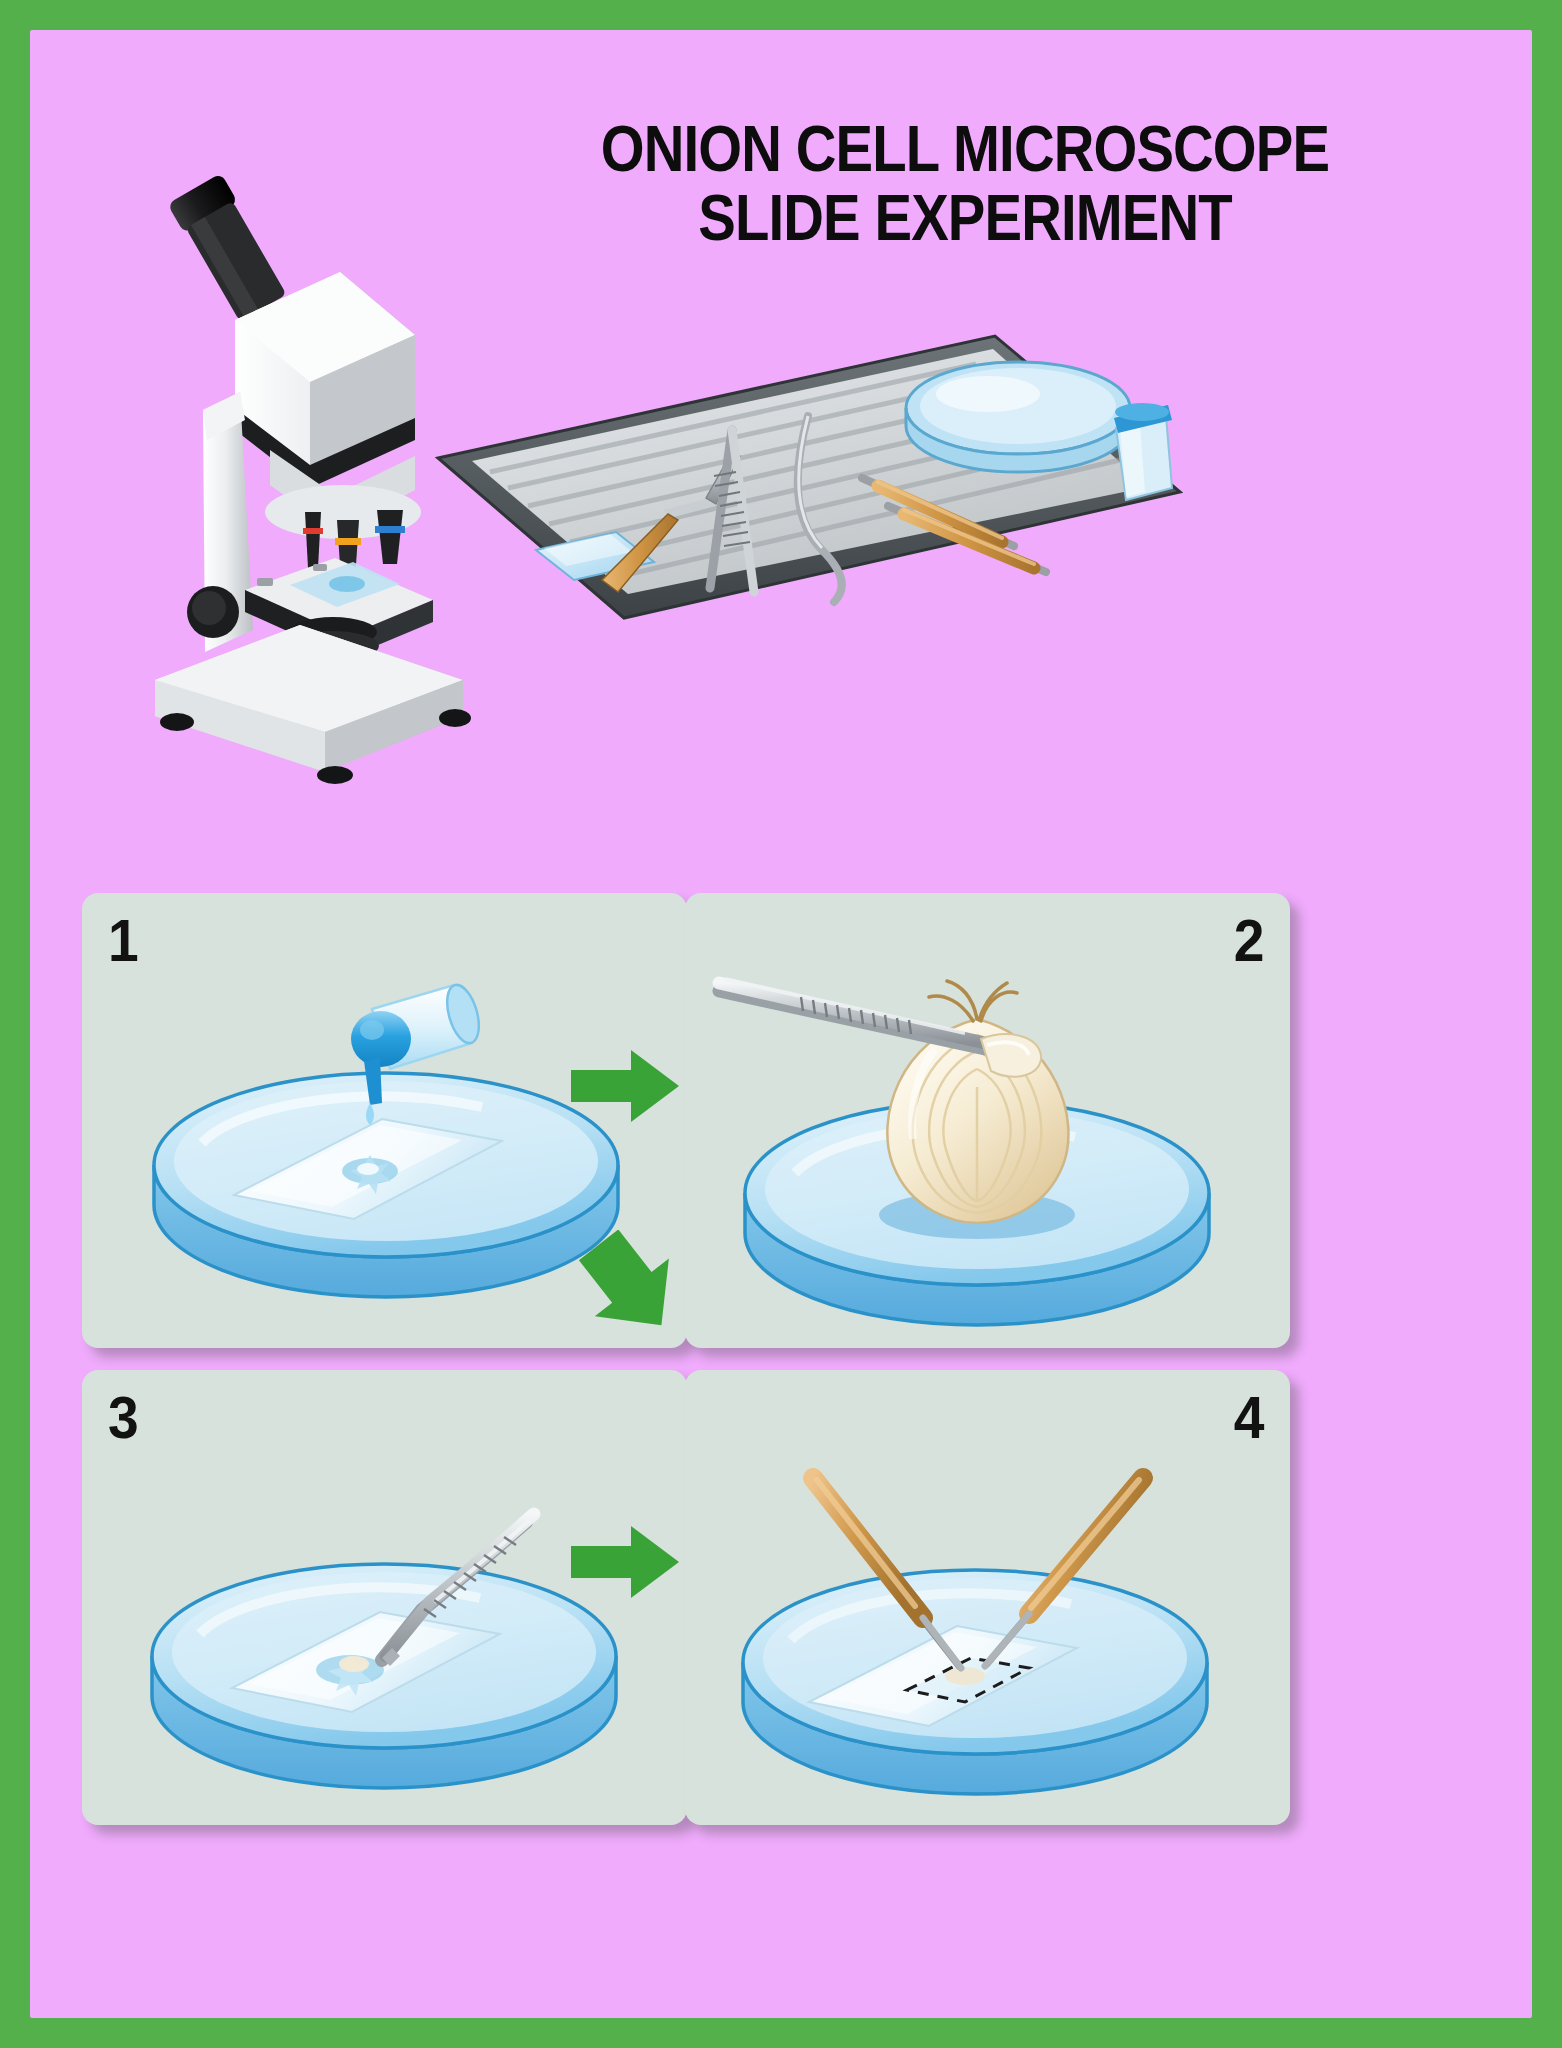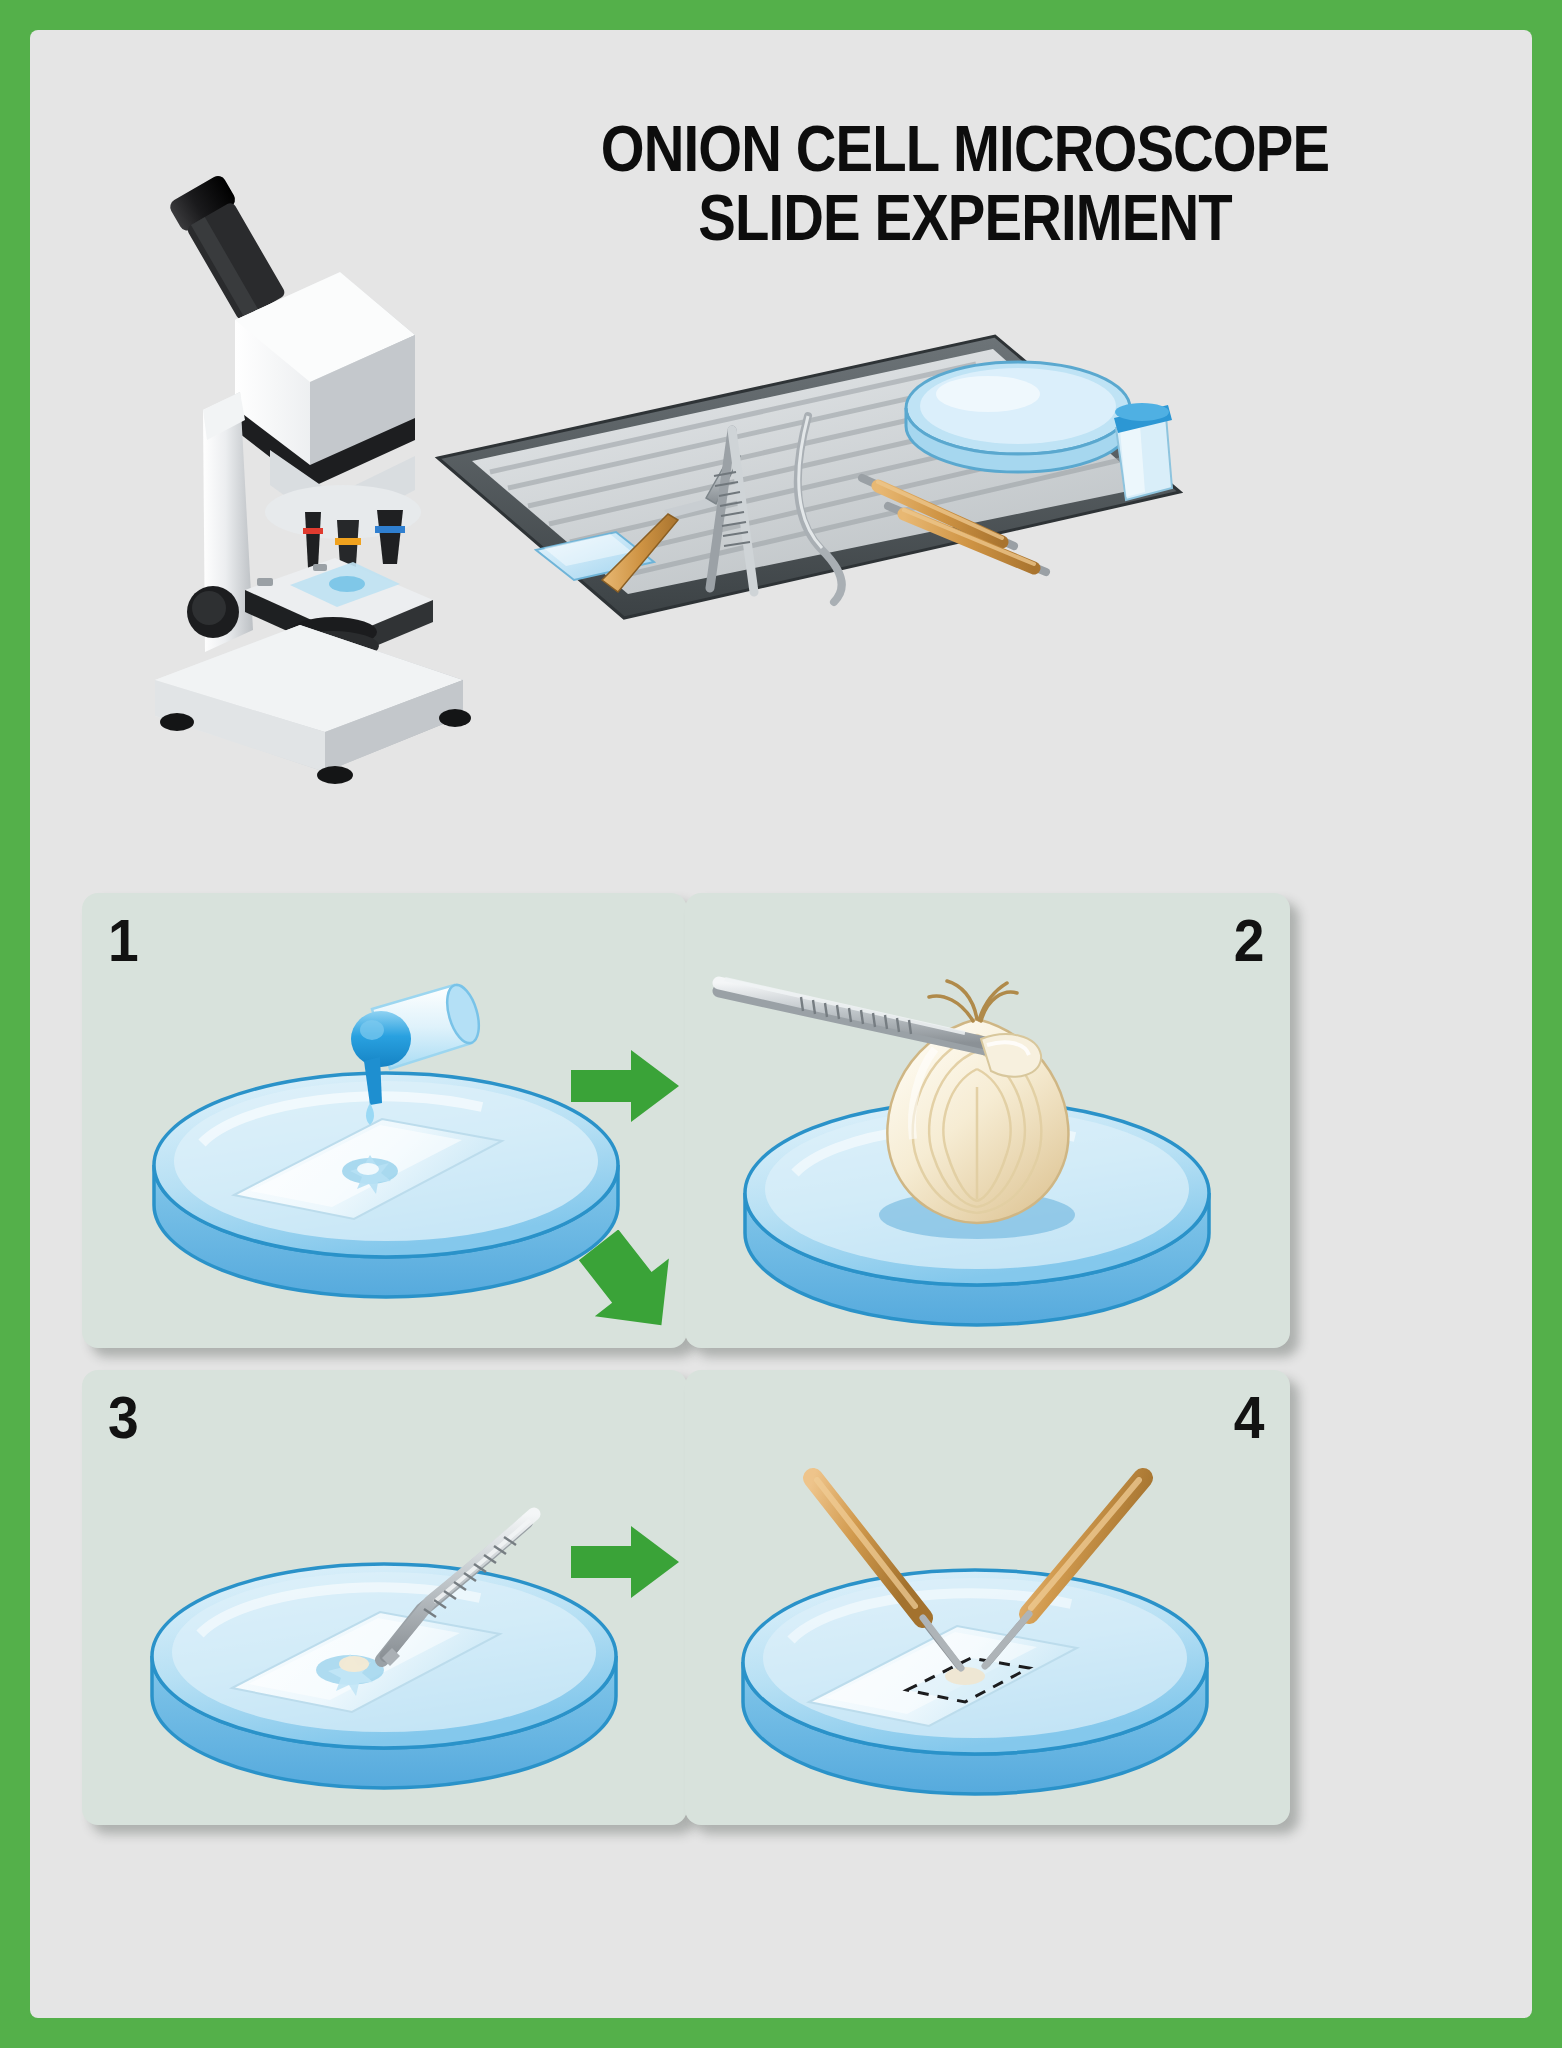--- a/index.html
+++ b/index.html
@@ -13,22 +13,22 @@
   #poster{
     position:relative;
     width:1562px;height:2048px;
     background:#54b04a;
     box-sizing:border-box;
   }
   #page{
     position:absolute;
     left:30px;top:30px;
     width:1502px;height:1988px;
-    background:#e5e5e5;
-    border-radius:8px;
+    background:#f0abfc;
+    border-radius:2px;
     box-sizing:border-box;
     overflow:hidden;
   }
 
   
   #title{
     position:absolute;
     left:430px;top:85px;
     width:1010px;
     text-align:center;

